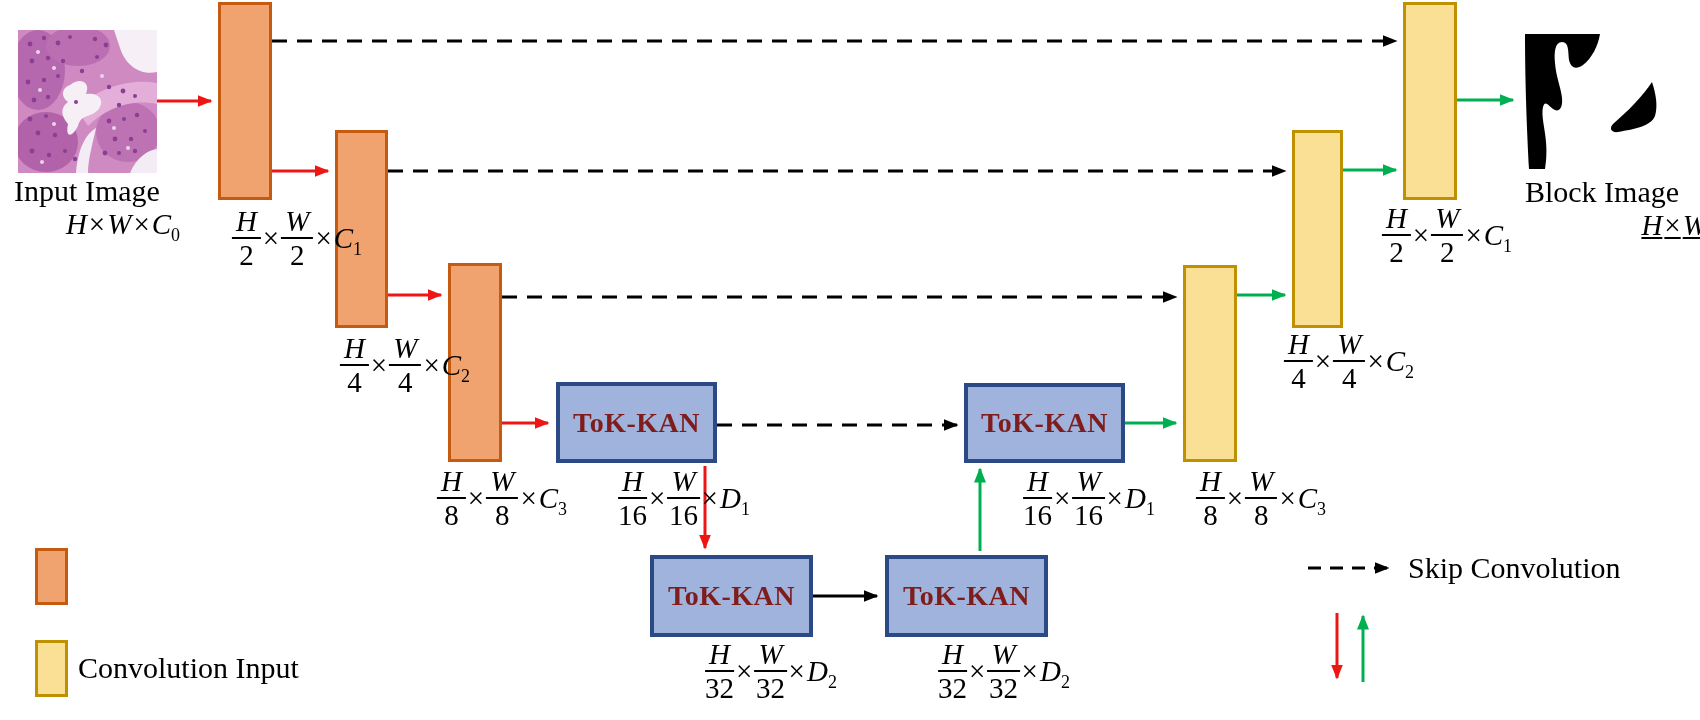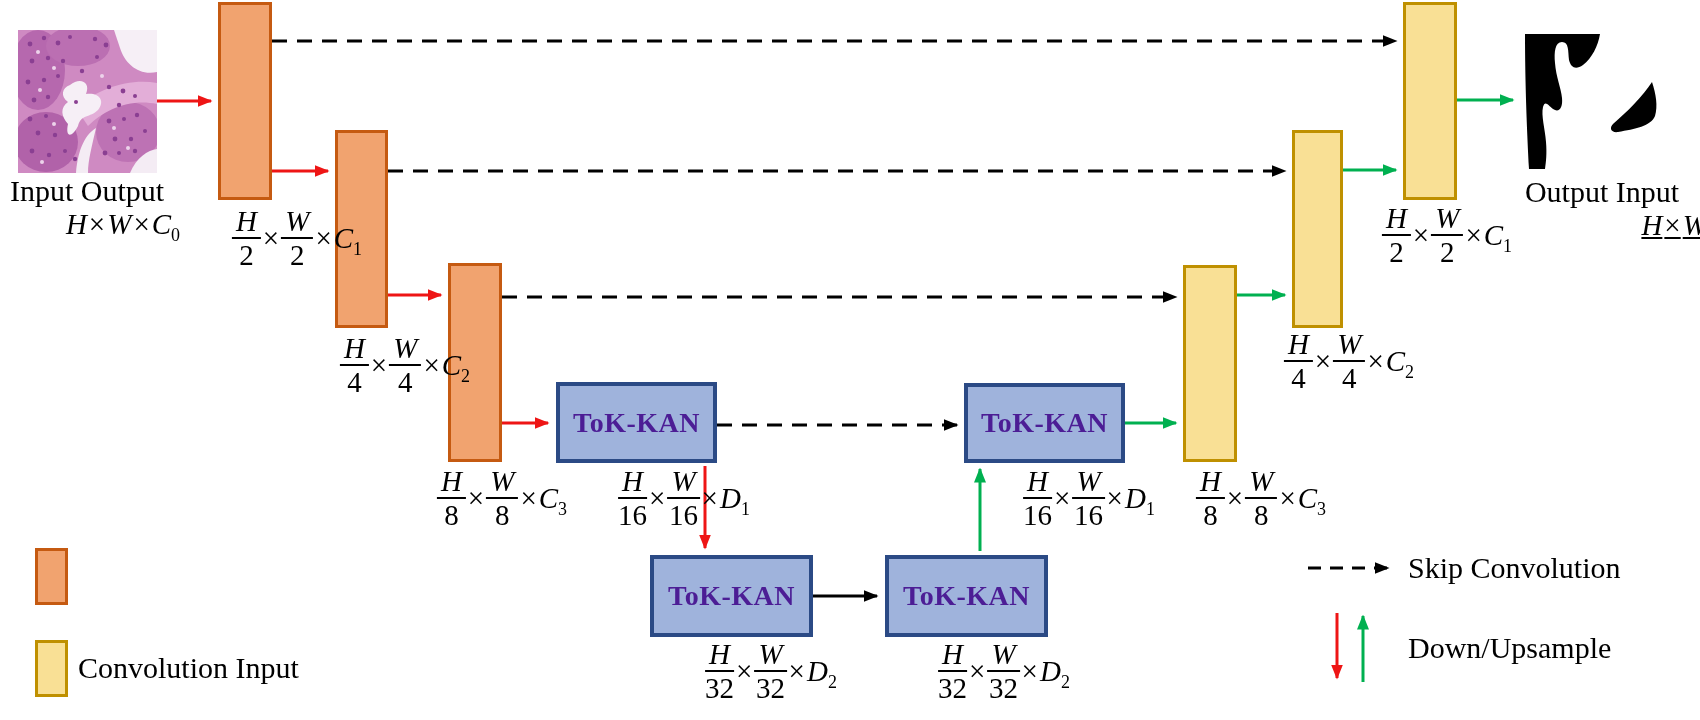--- a/index.html
+++ b/index.html
@@ -3,21 +3,21 @@
 <meta charset="utf-8">
 <style>
   html,body{margin:0;padding:0;background:#fff;}
   .canvas{position:relative;width:1700px;height:720px;background:#ffffff;overflow:hidden;
           font-family:"Liberation Serif",serif;color:#000;}
   svg.arrows{position:absolute;left:0;top:0;width:1700px;height:720px;}
   .blk{position:absolute;box-sizing:border-box;}
   .orange{background:#F1A36F;border:3px solid #C55A11;}
   .yellow{background:#F9E095;border:3px solid #BF9000;}
   .tok{background:#9FB3DC;border:4px solid #2B4A85;display:flex;align-items:center;justify-content:center;
-       font-weight:700;font-size:28px;letter-spacing:.5px;color:#4c1d95;}
+       font-weight:700;font-size:28px;letter-spacing:.5px;color:#7f1d1d;}
   .cap{position:absolute;transform:translateX(-50%);font-size:30px;white-space:nowrap;}
   .dim{position:absolute;transform:translateX(-50%);font-style:italic;font-size:29px;white-space:nowrap;margin-left:36px;}
   .fr{display:inline-block;text-align:center;vertical-align:middle;}
   .fr .nu{display:block;border-bottom:2.5px solid #000;padding:0 4px 1px;line-height:1.05;}
   .fr .de{display:block;padding-top:1px;line-height:1.05;font-style:normal;}
   .mid{display:inline-block;vertical-align:middle;}
   .tm{font-style:normal;padding:0 2px;}
   sub{font-size:0.62em;font-style:normal;line-height:0;}
   .legend-text{position:absolute;font-size:30px;white-space:nowrap;}
   .sw{position:absolute;box-sizing:border-box;width:33px;height:57px;}
@@ -122,33 +122,33 @@
           <circle cx="36" cy="38" r="2"></circle>
           <circle cx="22" cy="60" r="2"></circle>
         <circle cx="36" cy="94" r="2"></circle>
           <circle cx="24" cy="132" r="2"></circle>
           <circle cx="96" cy="98" r="2"></circle>
         <circle cx="110" cy="118" r="2"></circle>
           <circle cx="84" cy="46" r="2"></circle>
       </g>
     </svg>
   </div>
-  <div class="cap" style="left:87px;top:174px;">Input Output</div>
+  <div class="cap" style="left:87px;top:174px;">Input Image</div>
   <div class="dim" style="left:87px;top:208px;">
     <span>H</span><span class="tm">×</span><span>W</span><span class="tm">×</span><span><span>C</span><sub>0</sub></span>
   </div>
 
   <div class="imgbox" style="left:1523px;top:32px;">
     <svg width="137" height="138" viewBox="0 0 137 138">
       <rect width="137" height="138" fill="#ffffff"></rect>
       <path fill="#000" d="M2,2 L77,2 C75,14 69,26 60,33 C53,38 48,36 46,28 C45,19 46,10 39,10 C32,10 31,20 32,31 C33,45 38,56 39,66 C40,76 36,81 30,77 C25,73 22,68 20,75 C18,84 22,96 23,110 C24,122 23,130 22,137 L6,137 C4,100 2,50 2,2 Z"></path>
       <path fill="#000" d="M129,50 C120,64 104,80 90,92 C86,96 88,101 95,100 C112,97 128,94 132,84 C135,74 133,62 129,50 Z"></path>
     </svg>
   </div>
-  <div class="cap" style="left:1602px;top:175px;">Output Input</div>
+  <div class="cap" style="left:1602px;top:175px;">Block Image</div>
   <div class="dim" style="left:1663px;top:209px;text-decoration:underline;">
     <span>H</span><span class="tm">×</span><span>W</span><span class="tm">×</span><span><span>C</span><sub style="font-style:italic">Y</sub></span>
   </div>
 
   <div class="blk orange" style="left:218px;top:2px;width:54px;height:198px;"></div>
   <div class="blk orange" style="left:335px;top:130px;width:53px;height:198px;"></div>
   <div class="blk orange" style="left:448px;top:263px;width:54px;height:199px;"></div>
 
   <div class="blk yellow" style="left:1183px;top:265px;width:54px;height:197px;"></div>
   <div class="blk yellow" style="left:1292px;top:130px;width:51px;height:198px;"></div>
@@ -195,15 +195,14 @@
     <span class="fr"><span class="nu">H</span><span class="de">4</span></span><span class="mid tm">×</span><span class="fr"><span class="nu">W</span><span class="de">4</span></span><span class="mid tm">×</span><span class="mid"><span>C</span><sub>2</sub></span>
   </div>
   <div class="dim" style="left:1411px;top:203px;">
     <span class="fr"><span class="nu">H</span><span class="de">2</span></span><span class="mid tm">×</span><span class="fr"><span class="nu">W</span><span class="de">2</span></span><span class="mid tm">×</span><span class="mid"><span>C</span><sub>1</sub></span>
   </div>
 
   <div class="sw orange" style="left:35px;top:548px;"></div>
   <div class="sw yellow" style="left:35px;top:640px;"></div>
   <div class="legend-text" style="left:78px;top:651px;">Convolution Input</div>
   <div class="legend-text" style="left:1408px;top:551px;">Skip Convolution</div>
-  <div class="legend-text" style="left:1408px;top:631px;">Down/Upsample</div>
 
 </div>
 
 </body></html>

